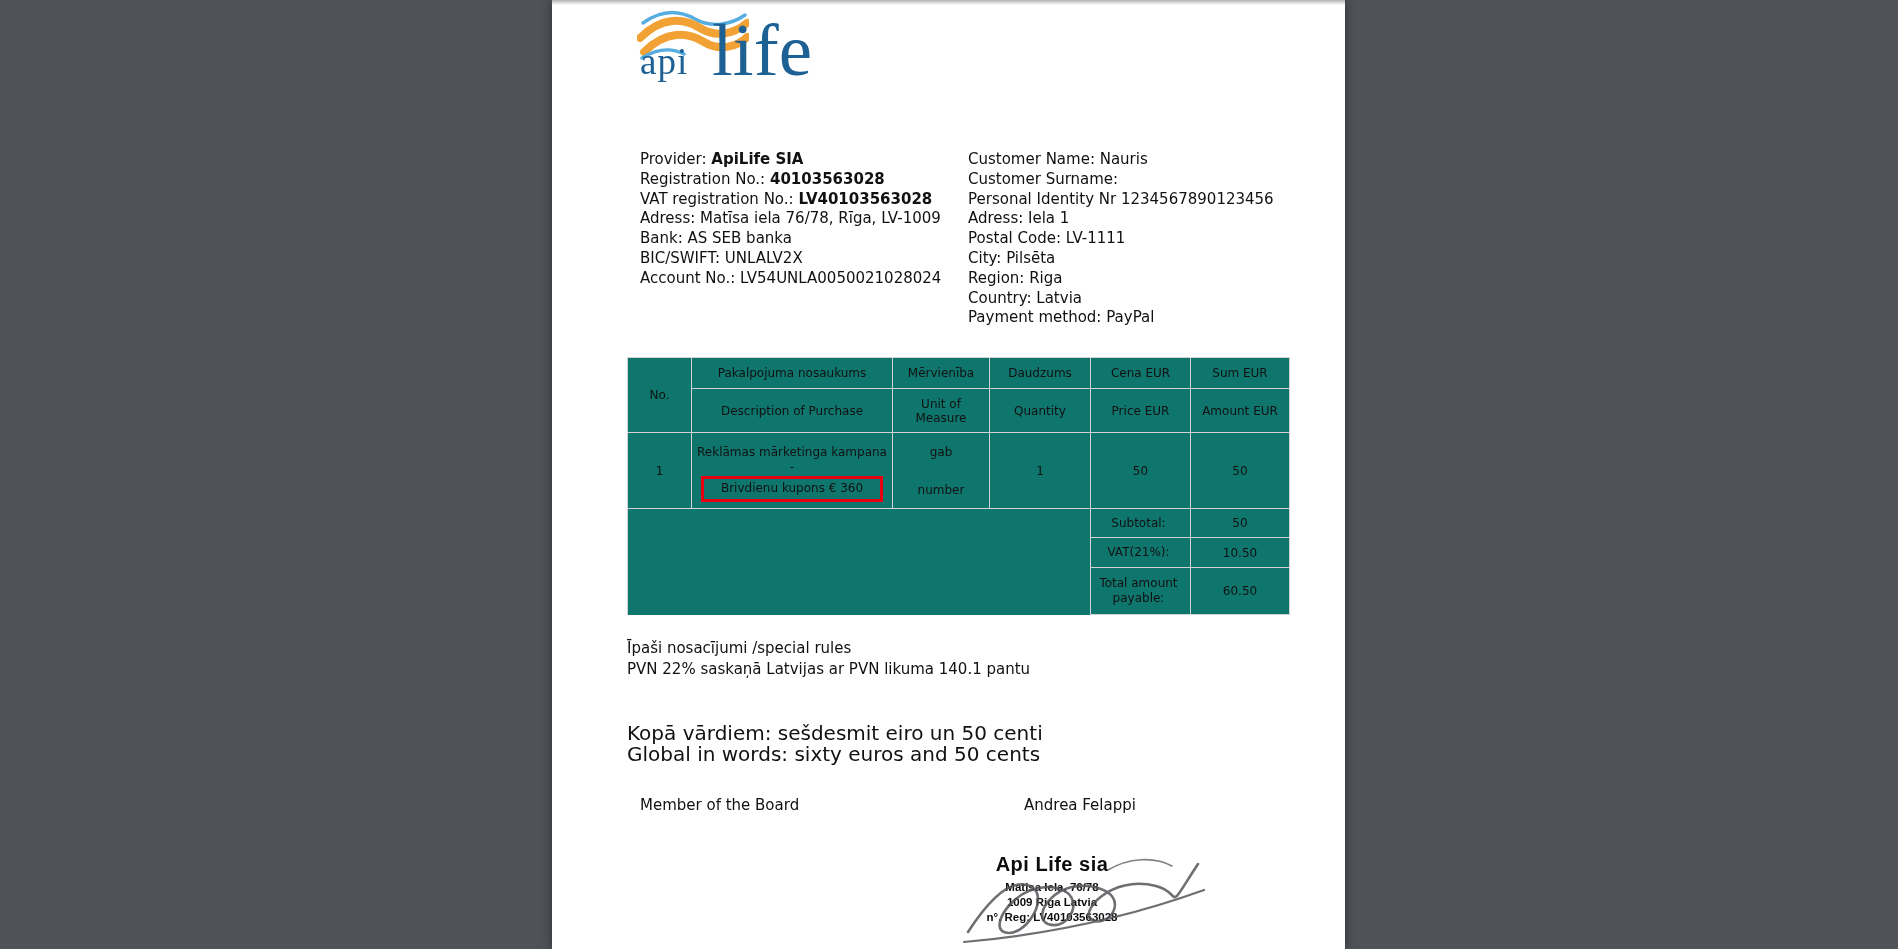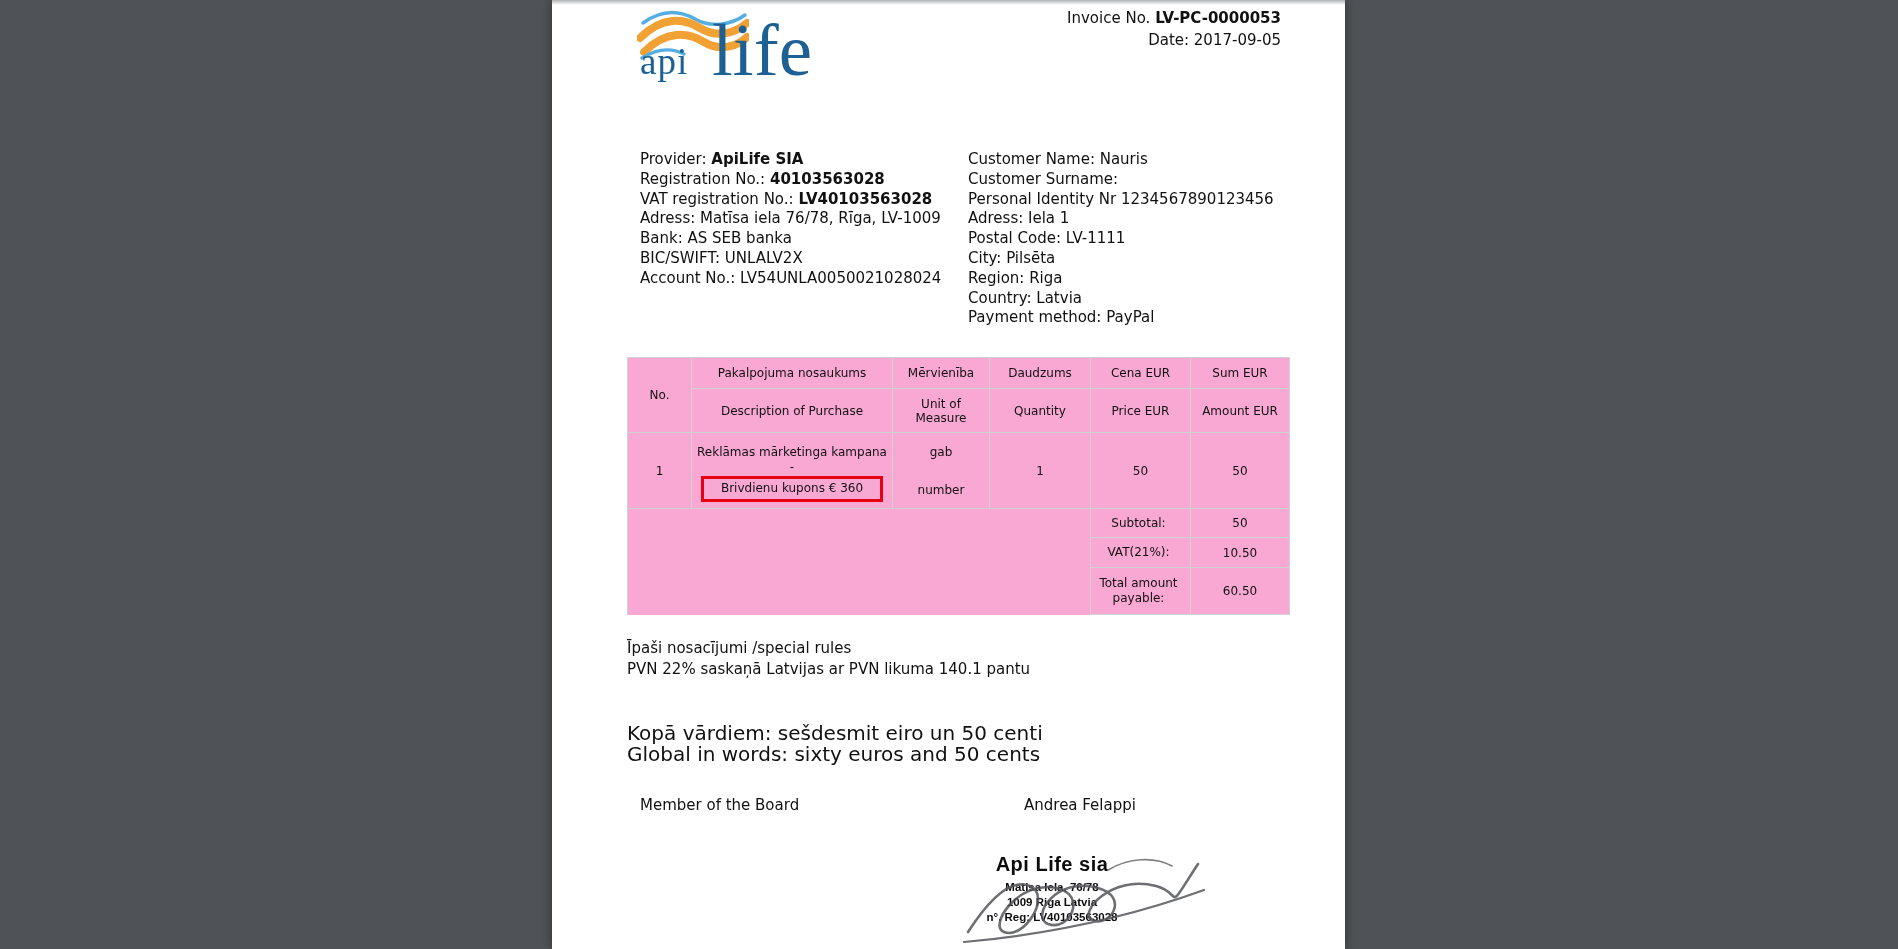--- a/index.html
+++ b/index.html
@@ -59,21 +59,21 @@
   
   .items{
     position:absolute;left:75px;top:357px;
     border-collapse:collapse;table-layout:fixed;width:662px;
     font-size:12px;color:#111;
   }
   .items td{
     border:1px solid #d2d2d2;
     text-align:center;vertical-align:middle;
     padding:0 4px;box-sizing:border-box;
-    background:#f9a8d4;
+    background:#0f766e;
   }
   .items tr.hr1 td{height:31px;}
   .items tr.hr2 td{height:44px;}
   .items tr.dr  td{height:76px;}
   .items tr.t1  td{height:29px;}
   .items tr.t2  td{height:30px;}
   .items tr.t3  td{height:47px;}
   .items td.desc-cell{vertical-align:top;padding-top:12px;}
   .items td.unit-cell div.u1{margin-top:0;}
   .items td.unit-cell div.u2{margin-top:24px;}
@@ -119,27 +119,20 @@
       <svg class="waves" width="112" height="52" viewBox="0 0 112 52">
         <path d="M6,15 C24,2 42,2 58,11 C74,20 94,17 108,7" stroke="#56aee0" stroke-width="3.4" fill="none" stroke-linecap="round"></path>
         <path d="M3,30 C25,8 47,10 63,20 C79,30 97,26 110,15" stroke="#f2a235" stroke-width="8" fill="none" stroke-linecap="round"></path>
         <path d="M7,44 C29,22 51,24 67,34 C83,44 101,38 110,29" stroke="#f2a235" stroke-width="8" fill="none" stroke-linecap="round"></path>
         <path d="M5,50 C21,40 35,40 47,46" stroke="#56aee0" stroke-width="3.4" fill="none" stroke-linecap="round"></path>
       </svg>
       <span class="api">api</span>
       <span class="life">life</span>
     </div>
 
-    <div class="inv-head">
-      <div>
-        <span>Invoice No.</span>
-        <b>LV-PC-0000053</b>
-      </div>
-      <div>Date: 2017-09-05</div>
-    </div>
 
     <div class="party provider">
       <div><span>Provider:</span> <span class="v-b">ApiLife SIA</span></div>
       <div><span>Registration No.:</span> <span class="v-b">40103563028</span></div>
       <div><span>VAT registration No.:</span> <span class="v-b">LV40103563028</span></div>
       <div><span>Adress:</span> <span>Matīsa iela 76/78, Rīga, LV-1009</span></div>
       <div><span>Bank:</span> <span>AS SEB banka</span></div>
       <div><span>BIC/SWIFT:</span> <span>UNLALV2X</span></div>
       <div><span>Account No.:</span> <span>LV54UNLA0050021028024</span></div>
     </div>

